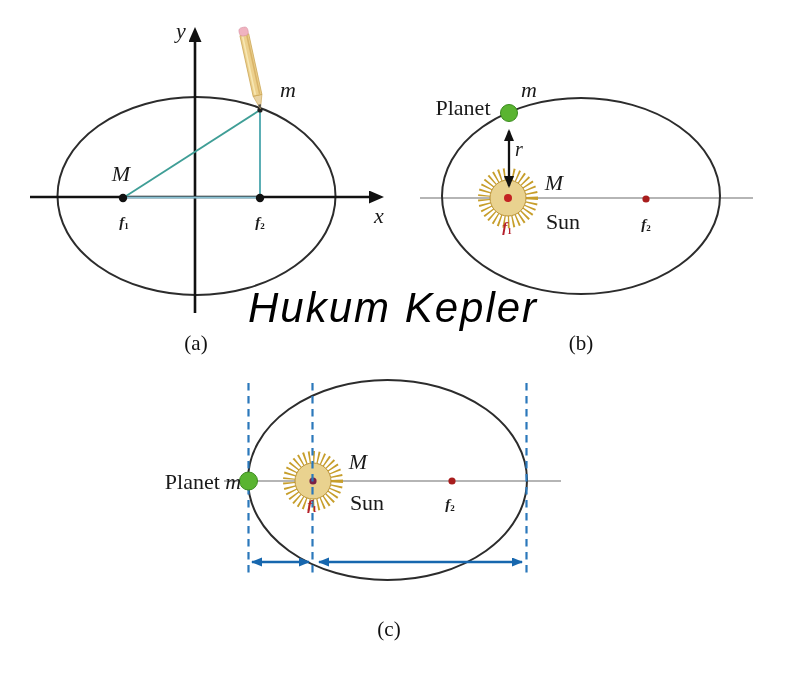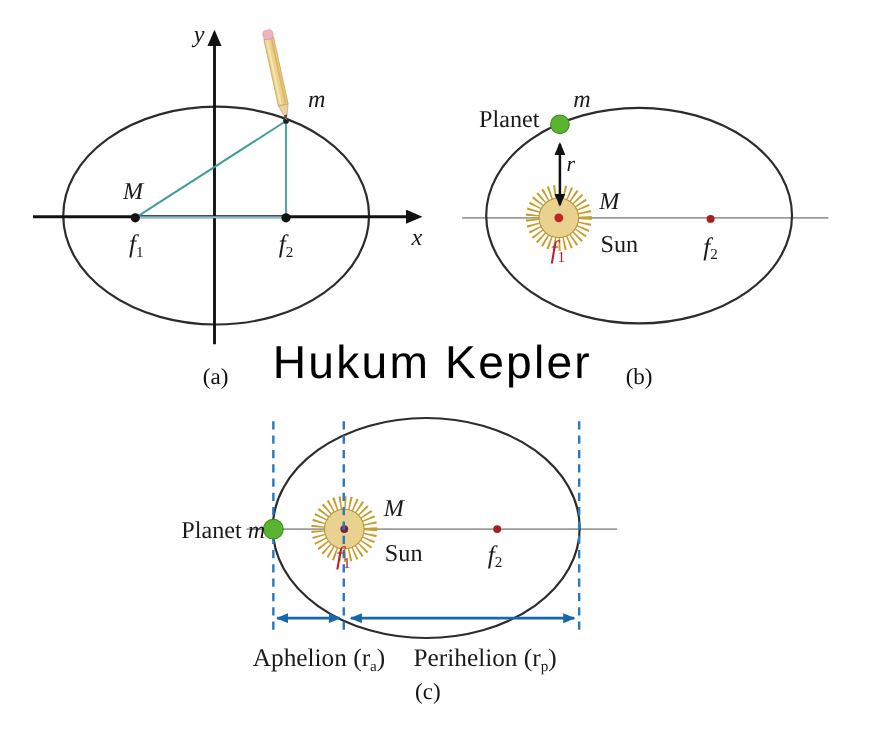--- a/index.html
+++ b/index.html
@@ -3,21 +3,21 @@
 <meta charset="utf-8">
 <style>
   html,body{margin:0;padding:0;background:#ffffff;}
   .canvas{position:relative;width:790px;height:675px;background:#ffffff;overflow:hidden;
           font-family:"Liberation Serif", serif;color:#1a1a1a;}
   svg{position:absolute;left:0;top:0;}
   .lbl{position:absolute;transform:translate(-50%,-50%);white-space:nowrap;
        font-size:22px;line-height:1;color:#1a1a1a;}
   .it{font-style:italic;}
   .small{font-size:20px;}
-  .flabel{font-size:23px;font-style:italic;}
+  .flabel{font-size:15px;font-style:italic;font-weight:bold;}
   .flabel sub, .lbl sub{font-size:0.6em;font-style:normal;vertical-align:-0.3em;line-height:0;}
   .crimson{color:#b5202c;}
   .title{position:absolute;transform:translate(-50%,-50%);white-space:nowrap;
          font-family:"Liberation Sans", sans-serif;font-size:42px;letter-spacing:2px;color:#000;}
   .caption{position:absolute;transform:translate(-50%,-50%);font-size:21px;color:#111;}
   .bottomlabel{font-size:23px;}
 </style>
 </head>
 <body>
 
@@ -88,33 +88,31 @@
   </svg>
 
   <span class="lbl it" style="left:181px;top:31px;">y</span>
   <span class="lbl it" style="left:379px;top:216px;">x</span>
   <span class="lbl it" style="left:121px;top:174px;">M</span>
   <span class="lbl it" style="left:288px;top:90px;">m</span>
   <span class="lbl flabel" style="left:124px;top:222px;"><span>f</span><sub>1</sub></span>
   <span class="lbl flabel" style="left:260px;top:222px;"><span>f</span><sub>2</sub></span>
   <span class="caption" style="left:196px;top:343px;">(a)</span>
 
-  <span class="title" style="left:393px;top:330px;">Hukum Kepler</span>
+  <span class="title" style="left:393px;top:308px;font-style:italic;">Hukum Kepler</span>
 
   <span class="lbl" style="left:463px;top:108px;">Planet</span>
   <span class="lbl it" style="left:529px;top:90px;">m</span>
   <span class="lbl it small" style="left:519px;top:149px;">r</span>
   <span class="lbl it" style="left:554px;top:183px;">M</span>
   <span class="lbl" style="left:563px;top:222px;">Sun</span>
   <span class="lbl flabel crimson" style="left:507px;top:227px;"><span>f</span><sub>1</sub></span>
   <span class="lbl flabel" style="left:646px;top:224px;"><span>f</span><sub>2</sub></span>
   <span class="caption" style="left:581px;top:343px;">(b)</span>
 
   <span class="lbl" style="left:203px;top:482px;"><span>Planet</span>&nbsp;<i>m</i></span>
   <span class="lbl it" style="left:358px;top:462px;">M</span>
   <span class="lbl" style="left:367px;top:503px;">Sun</span>
   <span class="lbl flabel crimson" style="left:312px;top:505px;"><span>f</span><sub>1</sub></span>
   <span class="lbl flabel" style="left:450px;top:504px;"><span>f</span><sub>2</sub></span>
-  <span class="lbl bottomlabel" style="left:290px;top:598px;"><span>Aphelion (r</span><sub>a</sub><span>)</span></span>
-  <span class="lbl bottomlabel" style="left:441px;top:598px;"><span>Perihelion (r</span><sub>p</sub><span>)</span></span>
   <span class="caption" style="left:389px;top:629px;">(c)</span>
 
 </div>
 
 </body></html>

